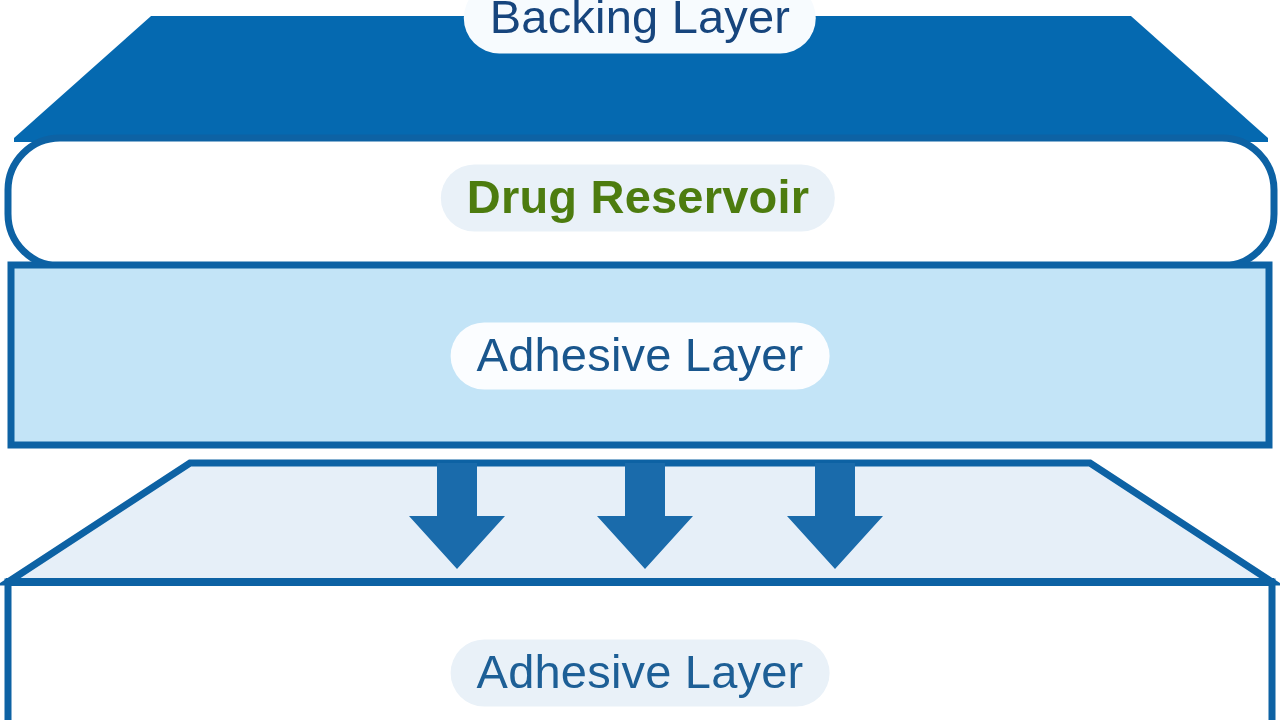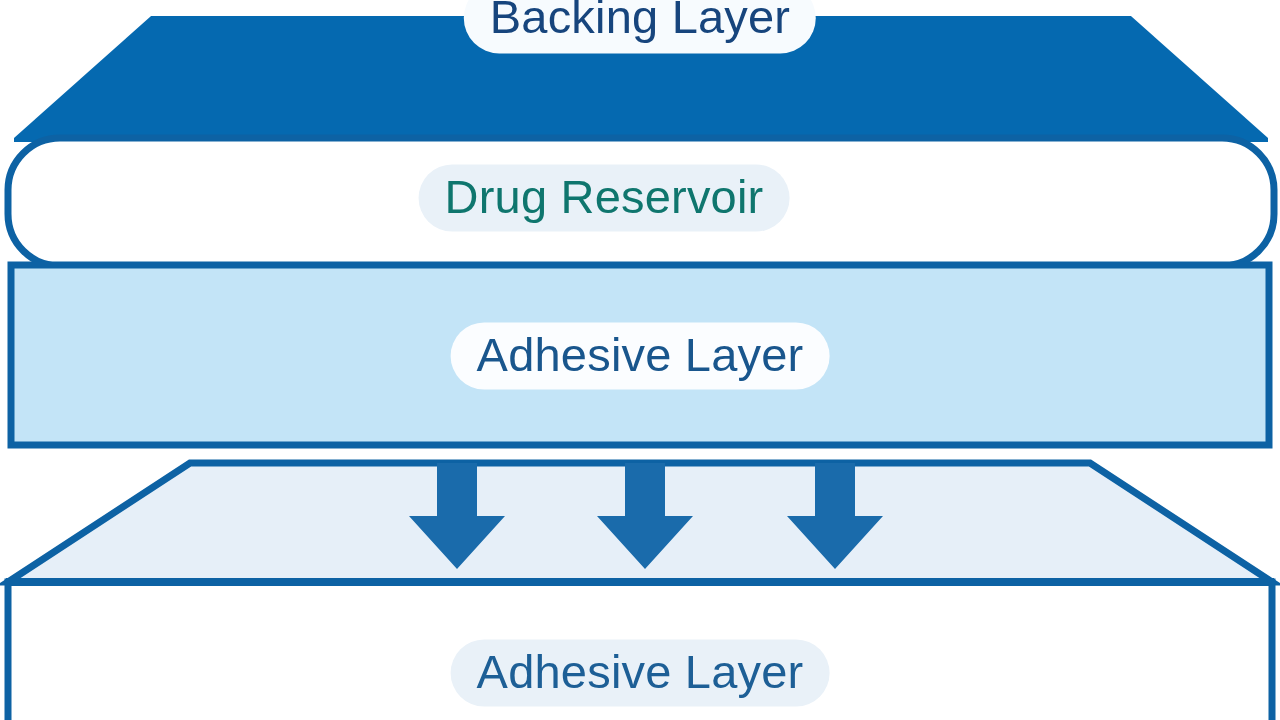--- a/index.html
+++ b/index.html
@@ -43,25 +43,26 @@
   }
   #label-backing {
     left: 640px;
     top: 2px;
     font-size: 47px;
     color: #17457d;
     background: #f7fbfe;
     padding: 6px 26px 10px 26px;
   }
   #label-reservoir {
-    left: 604px;
+    left: 638px;
     top: 182px;
     font-size: 47px;
-    color: #0f766e;
+    color: #4d7c0f;
     background: #e9f1f8;
+    font-weight: bold;
   }
   #label-adhesive-top {
     left: 640px;
     top: 340px;
     font-size: 47px;
     color: #19568d;
     background: #fbfdff;
   }
   #label-adhesive-bottom {
     left: 640px;

